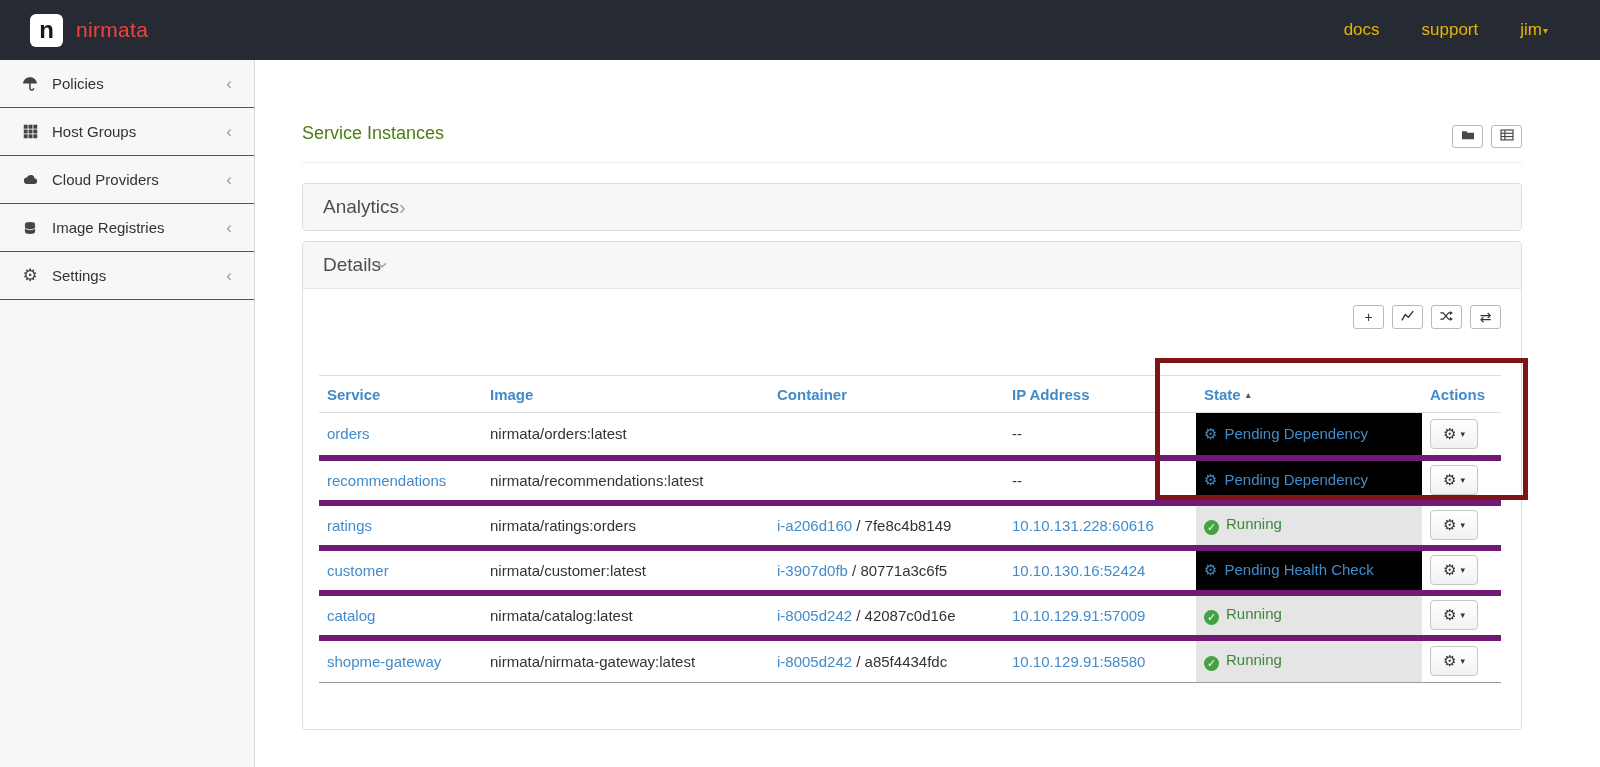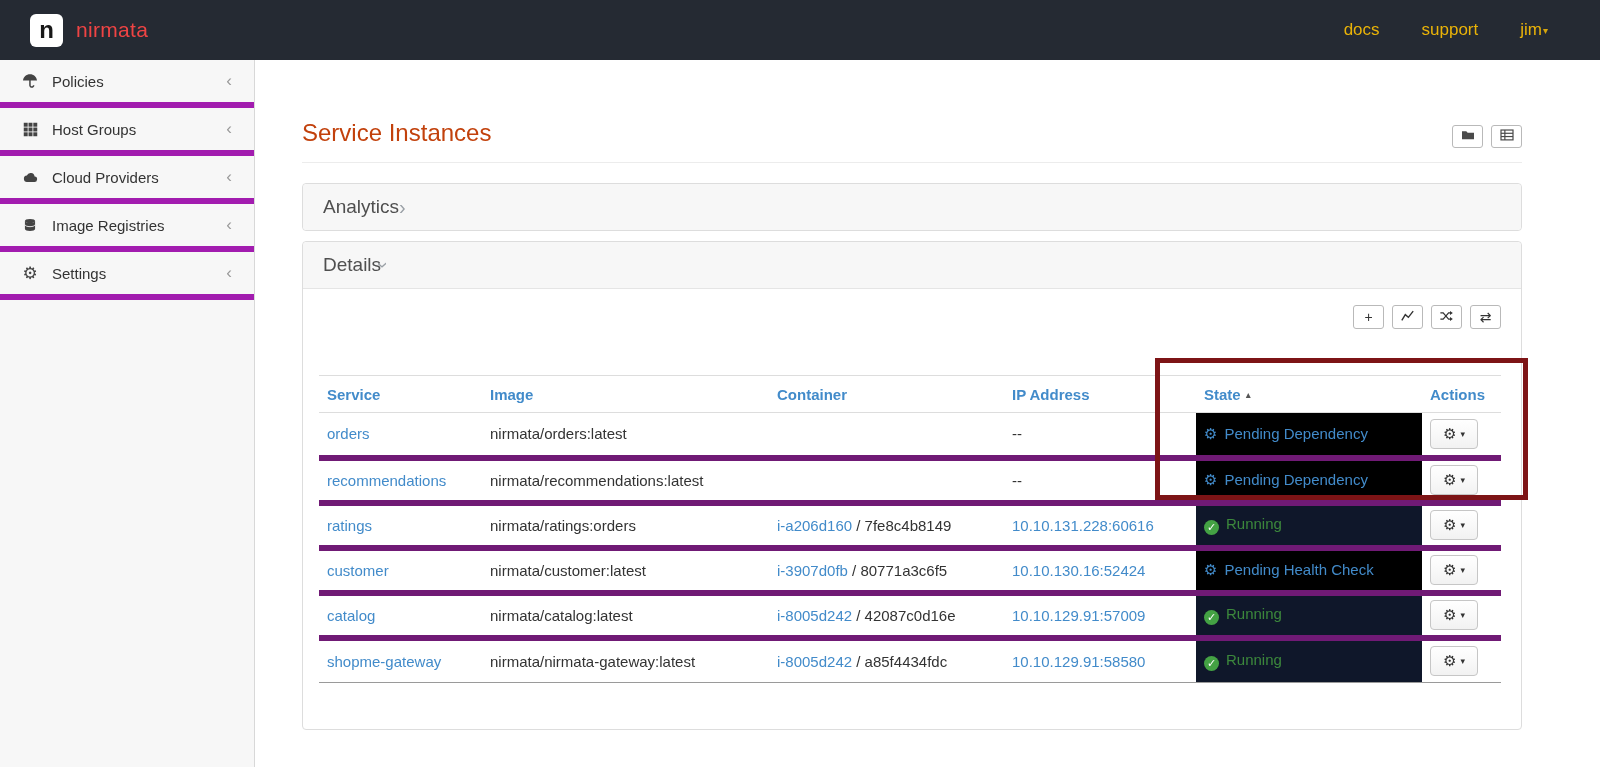--- a/index.html
+++ b/index.html
@@ -21,34 +21,34 @@
   }
   .brand-name { color:#ef4444; font-size:21px; letter-spacing:.3px; }
   .nav-right { display:flex; align-items:flex-start; gap:42px; color:#eab308; font-size:17px; }
   .nav-link { cursor:pointer; }
   .user-menu { display:flex; align-items:center; gap:1px; cursor:pointer; }
   .nav-caret { font-size:10px; opacity:.9; }
   
   .sidebar { position:absolute; top:60px; left:0; width:255px; bottom:0; background:#f7f7f7; border-right:1px solid #d8d8d8; }
   .side-item {
     height:48px; display:flex; align-items:center; padding:0 20px; gap:12px;
-    border-bottom:6px solid #a21caf; font-size:15px; color:#333; cursor:pointer; position:relative;
+    border-bottom:1px solid #a21caf; font-size:15px; color:#333; cursor:pointer; position:relative;
   }
   .s-icon { width:20px; display:inline-flex; justify-content:center; color:#444; }
   .s-icon svg { display:block; }
   .s-gear { font-size:17px; line-height:1; }
   .side-chev { position:absolute; right:22px; color:#999; font-size:17px; }
   
   .main { position:absolute; top:60px; left:256px; right:0; bottom:0; background:#fff; overflow:hidden; }
   .content { padding:0 78px 0 46px; }
   .page-header {
     margin-top:58px; display:flex; justify-content:space-between; align-items:flex-end;
     border-bottom:1px solid #ececec; padding-bottom:14px;
   }
-  .page-title { font-size:24px; font-weight:400; color:#c2410c; line-height:30px; }
+  .page-title { font-size:18px; font-weight:400; color:#4d7c0f; line-height:30px; }
   .header-btns { display:flex; gap:8px; }
   .icon-btn {
     width:31px; height:23px; border:1px solid #b9b9b9; border-radius:3px; background:#fff;
     display:flex; align-items:center; justify-content:center; color:#4a4a4a; cursor:pointer; padding:0;
   }
   
   .panel { border:1px solid #ddd; border-radius:4px; margin-top:20px; background:#fff; }
   .panel.details { margin-top:10px; }
   .panel-header {
     background:#f7f7f7; padding:12px 20px; font-size:19px; color:#4f4f4f;
@@ -70,21 +70,21 @@
     border-top:1px solid #ddd; border-bottom:1px solid #ddd; height:37px;
   }
   .si-table td { padding:0 8px; height:45px; border-bottom:6px solid #701a75; color:#333; }
   .si-table tr:last-child td { border-bottom:1px solid #9a9a9a; }
   .lnk { color:#428bca; text-decoration:none; cursor:pointer; }
   .ip-val.link { color:#428bca; cursor:pointer; }
   .ip-val.plain { color:#333; }
   .sort-caret { font-size:10px; color:#555; margin-left:5px; vertical-align:2px; }
   .state-td { padding:0 10px; }
   .state-td.pending { background:#000000; color:#428bca; }
-  .state-td.running { background:#0f172a; color:#3c883c; }
+  .state-td.running { background:#e5e5e5; color:#3c883c; }
   .state-icon { margin-right:7px; }
   .state-icon.pending { color:#428bca; font-size:15px; }
   .state-icon.running {
     display:inline-flex; width:15px; height:15px; border-radius:50%; background:#44a244; color:#fff;
     font-size:11px; font-weight:bold; align-items:center; justify-content:center; vertical-align:-2px;
   }
   .actions-btn {
     width:48px; height:30px; border:1px solid #c6c6c6; border-radius:4px;
     background:linear-gradient(#ffffff,#f2f2f2); display:inline-flex; align-items:center; justify-content:center;
     gap:4px; cursor:pointer; font-size:15px; color:#333; padding:0;

